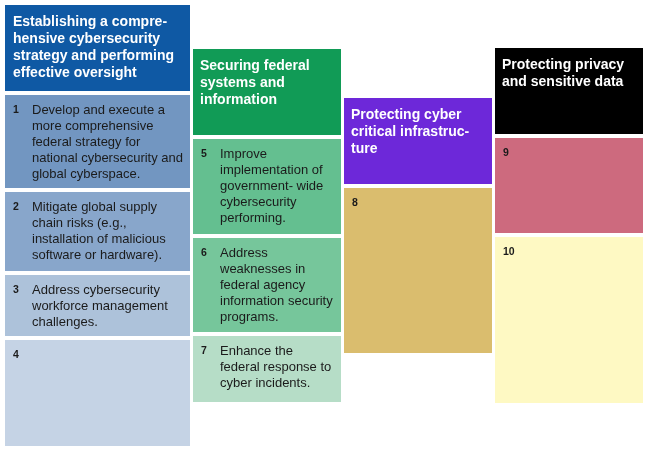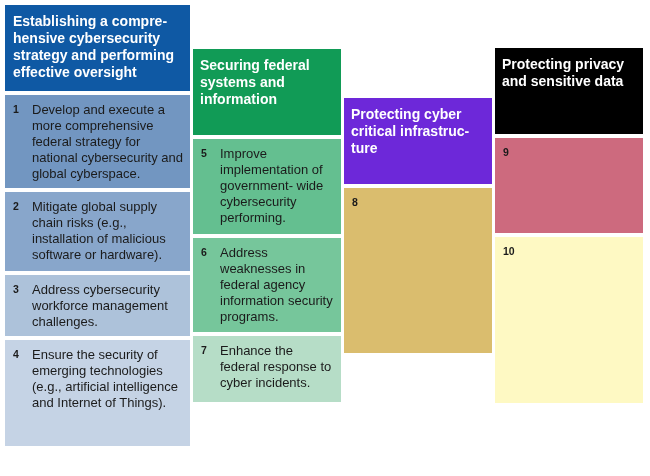--- a/index.html
+++ b/index.html
@@ -104,21 +104,20 @@
       <div class="item bg-b2 h79">
         <span class="num">2</span>
         <div class="txt">Mitigate global supply chain risks (e.g., installation of malicious software or hardware).</div>
       </div>
       <div class="item bg-b3 h52">
         <span class="num">3</span>
         <div class="txt">Address cybersecurity workforce management challenges.</div>
       </div>
       <div class="item bg-b4 h106">
         <span class="num">4</span>
-        <div class="txt">Ensure the security of emerging technologies (e.g., artificial intelligence and Internet of Things).</div>
       </div>
     </div>
 
     <div class="col col-2">
       <div class="hdr hdr-green">Securing federal systems and information</div>
       <div class="item bg-g1 h95">
         <span class="num">5</span>
         <div class="txt">Improve implementation of government- wide cybersecurity performing.</div>
       </div>
       <div class="item bg-g2 h94">

